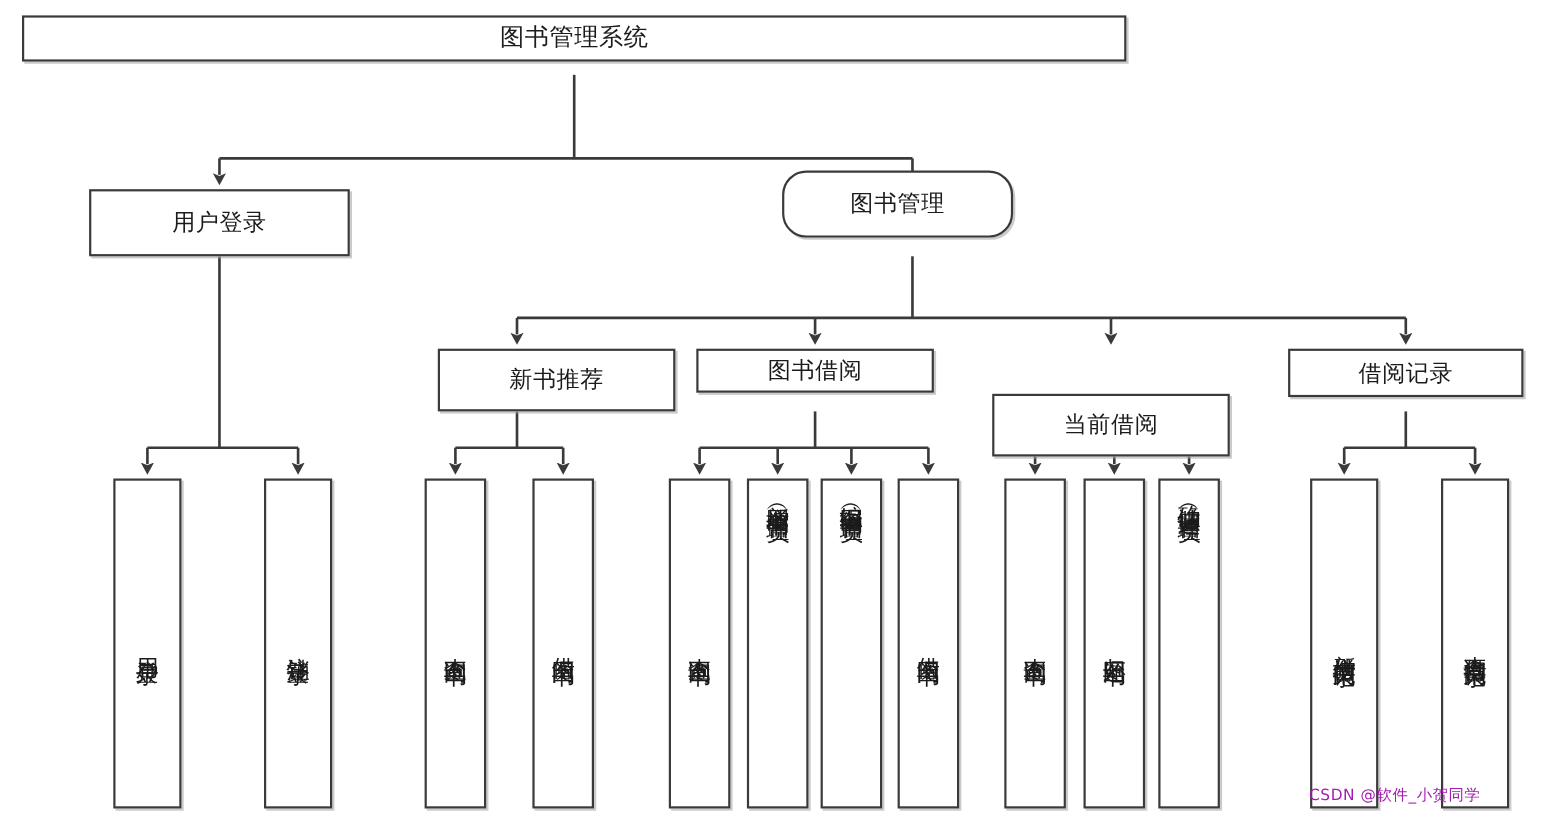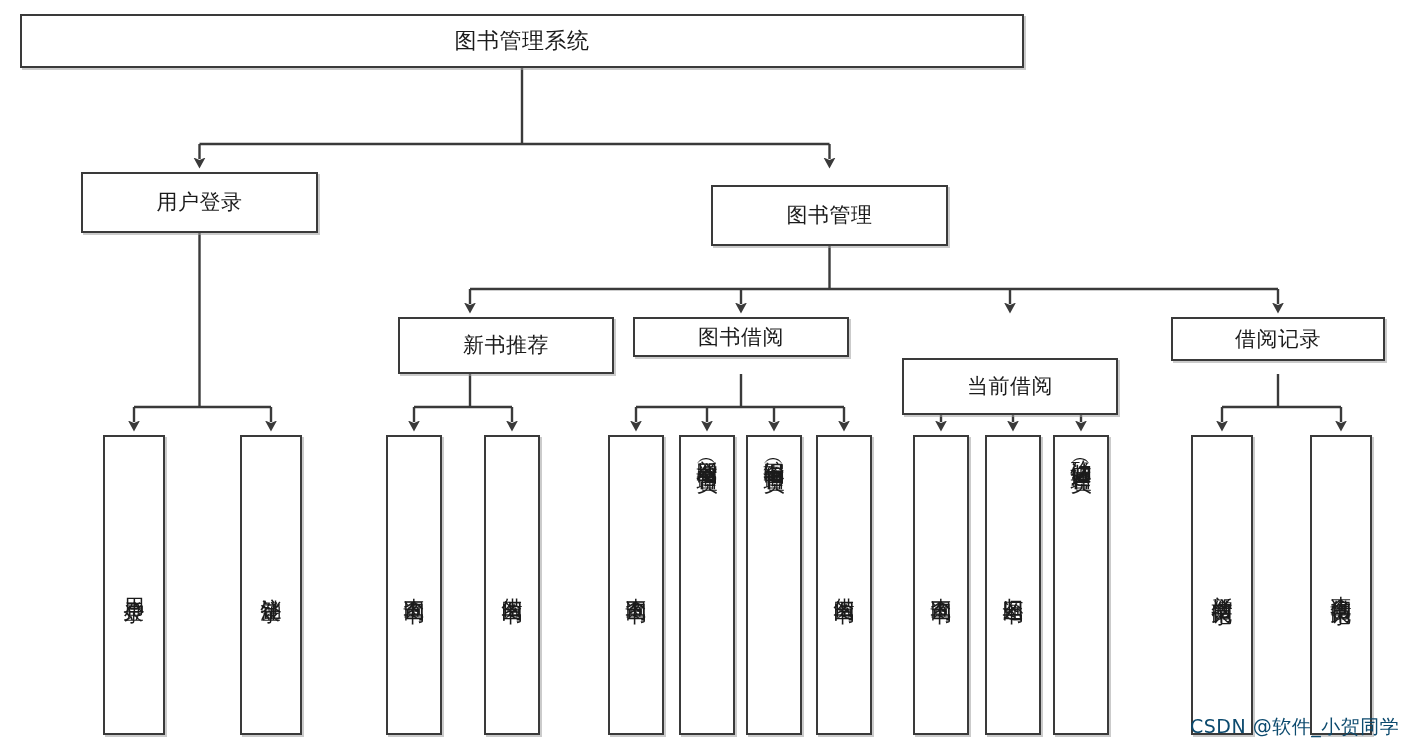--- a/index.html
+++ b/index.html
@@ -61,22 +61,22 @@
     white-space: normal;
     max-height: 288px;
   }
   
   .node.vert.mid {
     align-items: center;
     padding-top: 0;
   }
   .watermark {
     position: absolute;
-    color: #0c4a6e;
-    font-size: 19px;
+    color: #a21caf;
+    font-size: 14px;
     letter-spacing: 0.5px;
     white-space: nowrap;
     z-index: 5;
   }
 </style>
 </head>
 <body>
 
 <div id="canvas">
 
@@ -117,27 +117,27 @@
         <path d="M1013,407 L1013,422" marker-end="url(#arrow)"></path>
         <path d="M1081,407 L1081,422" marker-end="url(#arrow)"></path>
         <path d="M1278,374 L1278,407"></path>
         <path d="M1222,407 L1341,407"></path>
         <path d="M1222,407 L1222,422" marker-end="url(#arrow)"></path>
         <path d="M1341,407 L1341,422" marker-end="url(#arrow)"></path>
       </g>
   </svg>
 
   <div id="node-layer">
-      <div class="node root" style="left: 20px; top: 14px; width: 1004px; height: 54px;">
+      <div class="node root" style="left: 20px; top: 14px; width: 1004px; height: 42px;">
         <span class="lbl">图书管理系统</span>
       </div>
       <div class="node" style="left: 81px; top: 172px; width: 237px; height: 61px;">
         <span class="lbl">用户登录</span>
       </div>
-      <div class="node" style="left: 711px; top: 185px; width: 237px; height: 61px;">
+      <div class="node" style="left: 711px; top: 155px; width: 210px; height: 61px; border-radius: 22px;">
         <span class="lbl">图书管理</span>
       </div>
       <div class="node" style="left: 362px; top: 317px; width: 216px; height: 57px; margin-left: 36px;">
         <span class="lbl">新书推荐</span>
       </div>
       <div class="node" style="left: 633px; top: 317px; width: 216px; height: 40px;">
         <span class="lbl">图书借阅</span>
       </div>
       <div class="node" style="left: 902px; top: 317px; width: 216px; height: 57px; margin-top: 41px;">
         <span class="lbl">当前借阅</span>

